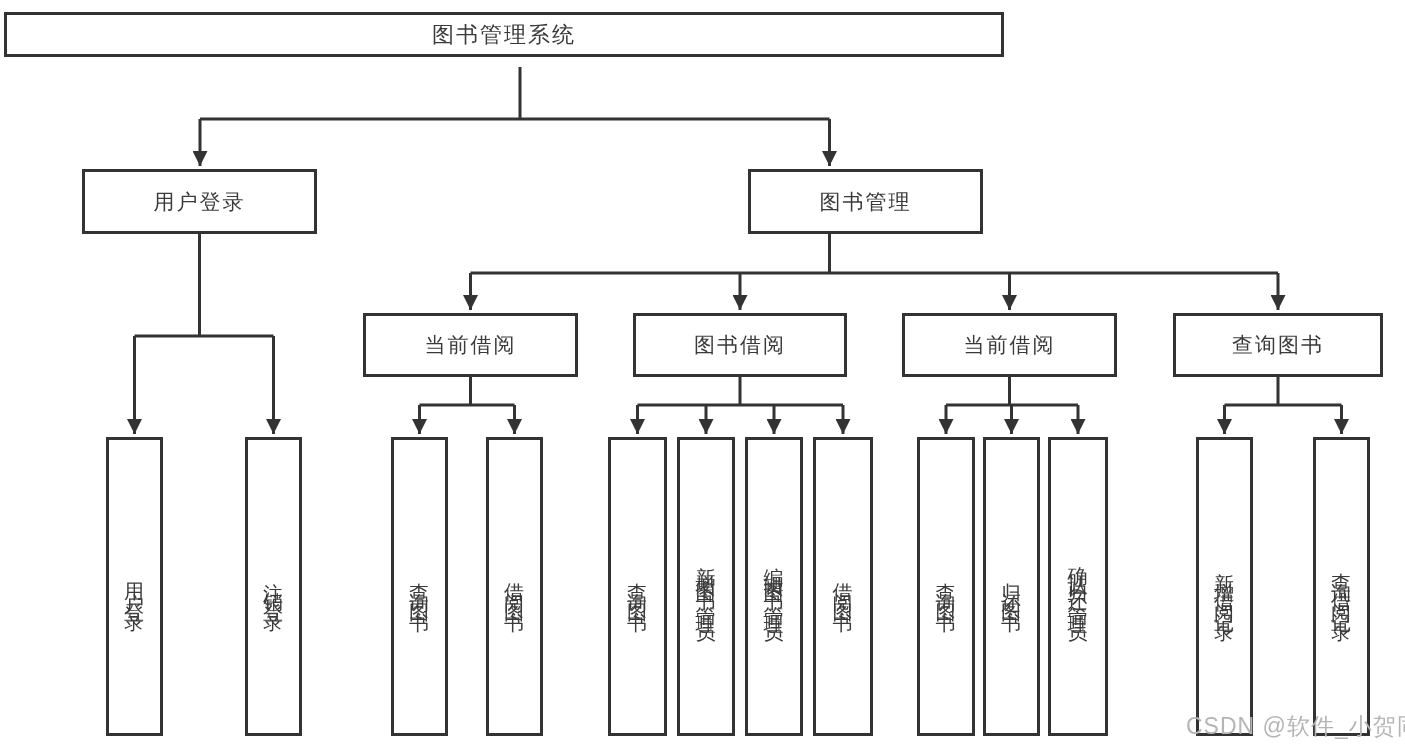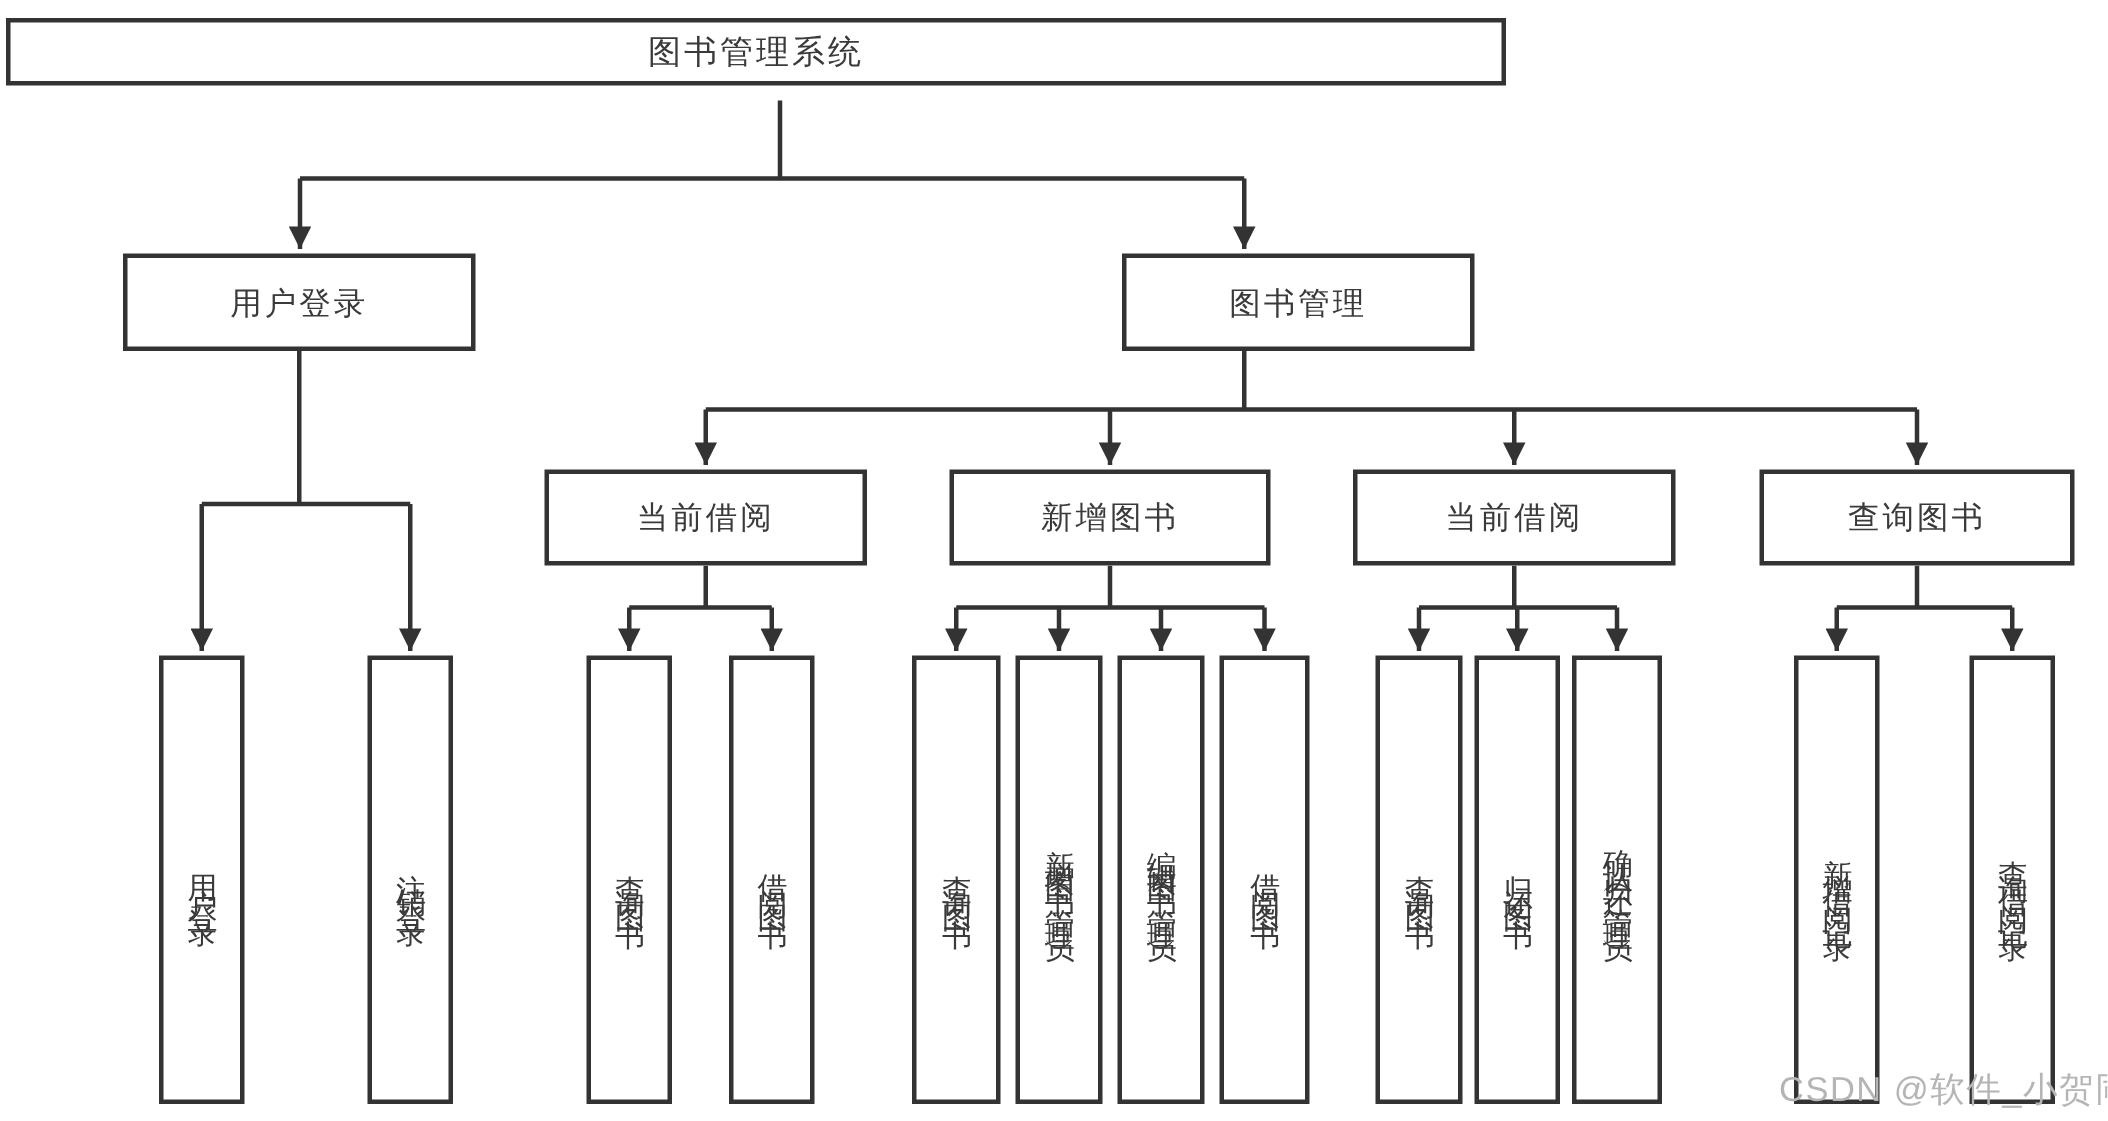--- a/index.html
+++ b/index.html
@@ -112,21 +112,21 @@
     <span>用户登录</span>
   </div>
   <div class="node hnode" style="left:712px; top:169px; width:235px; height:65px;margin-left:36px;">
     <span>图书管理</span>
   </div>
 
   <div class="node hnode" style="left:363px; top:313px; width:215px; height:64px;">
     <span>当前借阅</span>
   </div>
   <div class="node hnode" style="left:633px; top:313px; width:214px; height:64px;">
-    <span>新增图书</span>
+    <span>图书借阅</span>
   </div>
   <div class="node hnode" style="left:902px; top:313px; width:215px; height:64px;">
     <span>当前借阅</span>
   </div>
   <div class="node hnode" style="left:1173px; top:313px; width:210px; height:64px;">
     <span>查询图书</span>
   </div>
 
   <div class="node vnode" style="left:106px; width:57px;">
     <span>用户登录</span>

